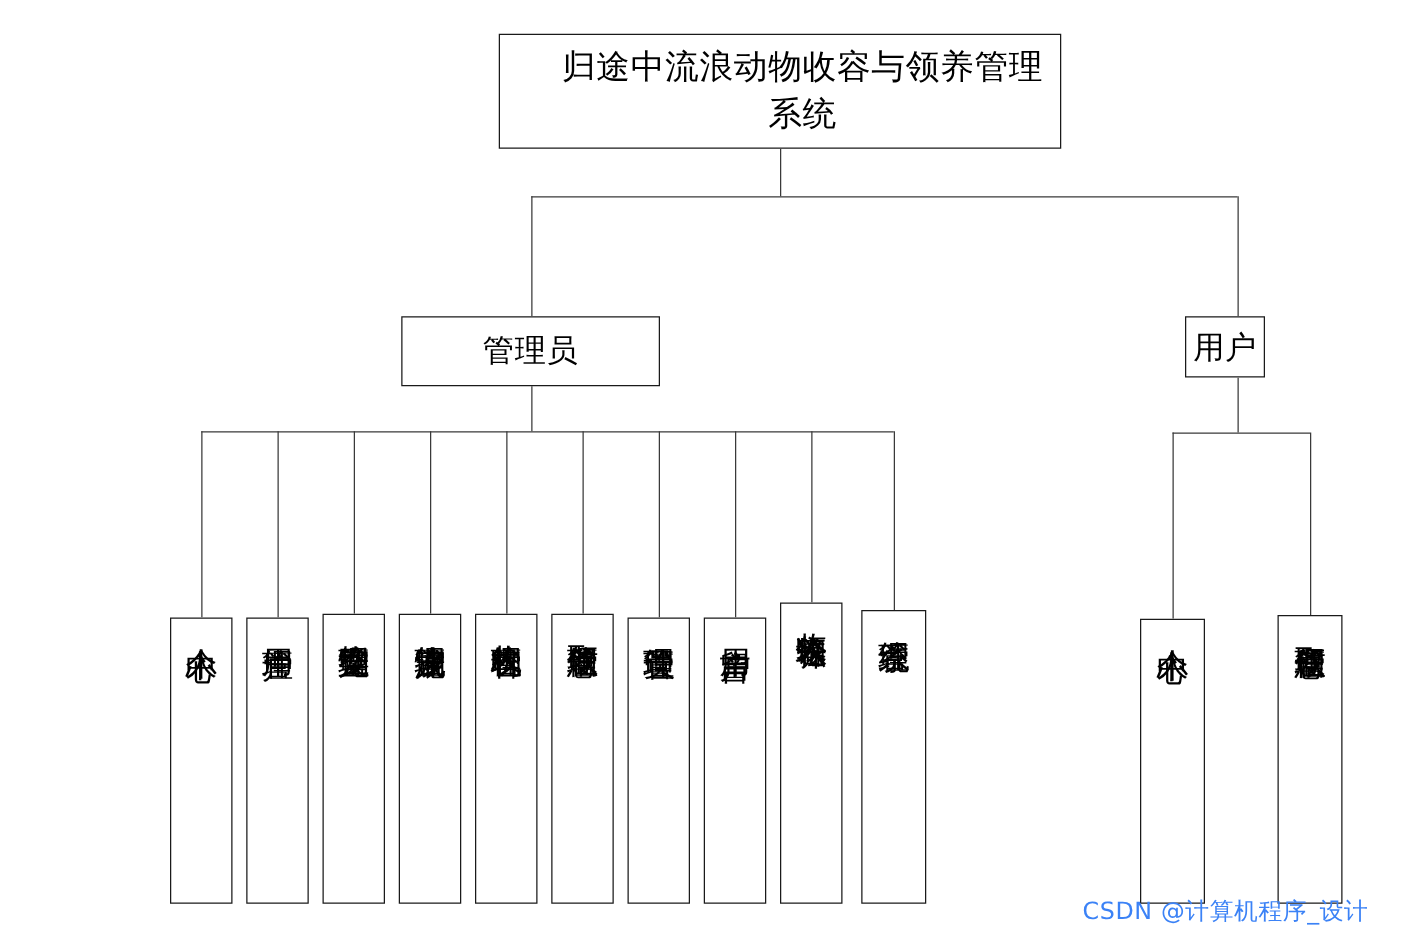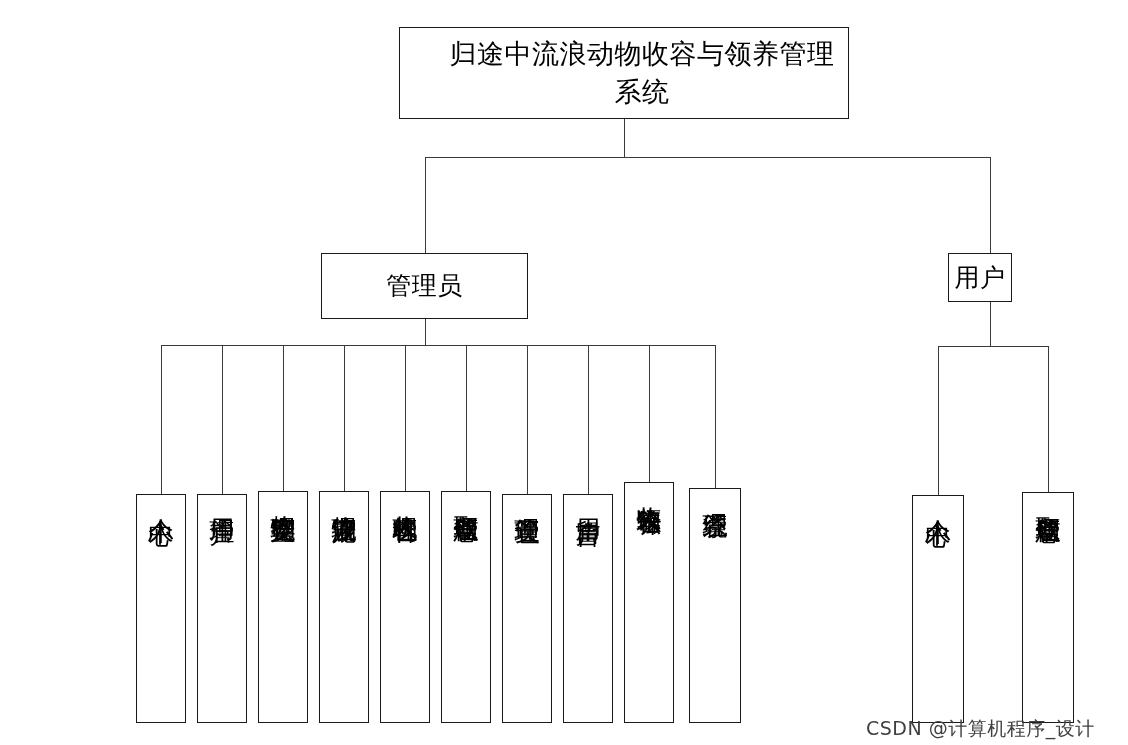--- a/index.html
+++ b/index.html
@@ -69,21 +69,21 @@
     position: absolute;
     background: #3a3a3a;
   }
   .ln.v { width: 1px; }
   .ln.h { height: 1px; }
 
   
   #watermark {
     position: absolute;
     font-size: 19px;
-    color: #404040;
+    color: #3b82f6;
     white-space: nowrap;
     letter-spacing: 0.5px;
     font-family: "DejaVu Sans", "Liberation Sans", sans-serif;
   }
 </style>
 </head>
 <body>
 
 <div id="canvas">
 
@@ -107,21 +107,21 @@
       <div class="ln v" style="left: 588px; top: 345px; height: 149px;"></div>
       <div class="ln v" style="left: 649px; top: 345px; height: 137px;"></div>
       <div class="ln v" style="left: 715px; top: 345px; height: 143px;"></div>
       <div class="ln v" style="left: 990px; top: 157px; height: 96px;"></div>
       <div class="ln v" style="left: 990px; top: 302px; height: 44px;"></div>
       <div class="ln h" style="left: 938px; top: 346px; width: 110px;"></div>
       <div class="ln v" style="left: 938px; top: 346px; height: 149px;"></div>
       <div class="ln v" style="left: 1048px; top: 346px; height: 146px;"></div>
     </div>
   <div id="branches">
-      <div class="node branch" style="left: 321px; top: 253px; width: 207px; height: 66px;">
+      <div class="node branch" style="left: 321px; top: 253px; width: 207px; height: 56px;">
         <span class="label">管理员</span>
       </div>
       <div class="node leaf" style="left: 136px; top: 494px; width: 50px; height: 229px;">
         <span class="label">个人中心</span>
       </div>
       <div class="node leaf" style="left: 197px; top: 494px; width: 50px; height: 229px;">
         <span class="label">用户管理</span>
       </div>
       <div class="node leaf" style="left: 258px; top: 491px; width: 50px; height: 232px;">
         <span class="label">宠物类型管理</span>

